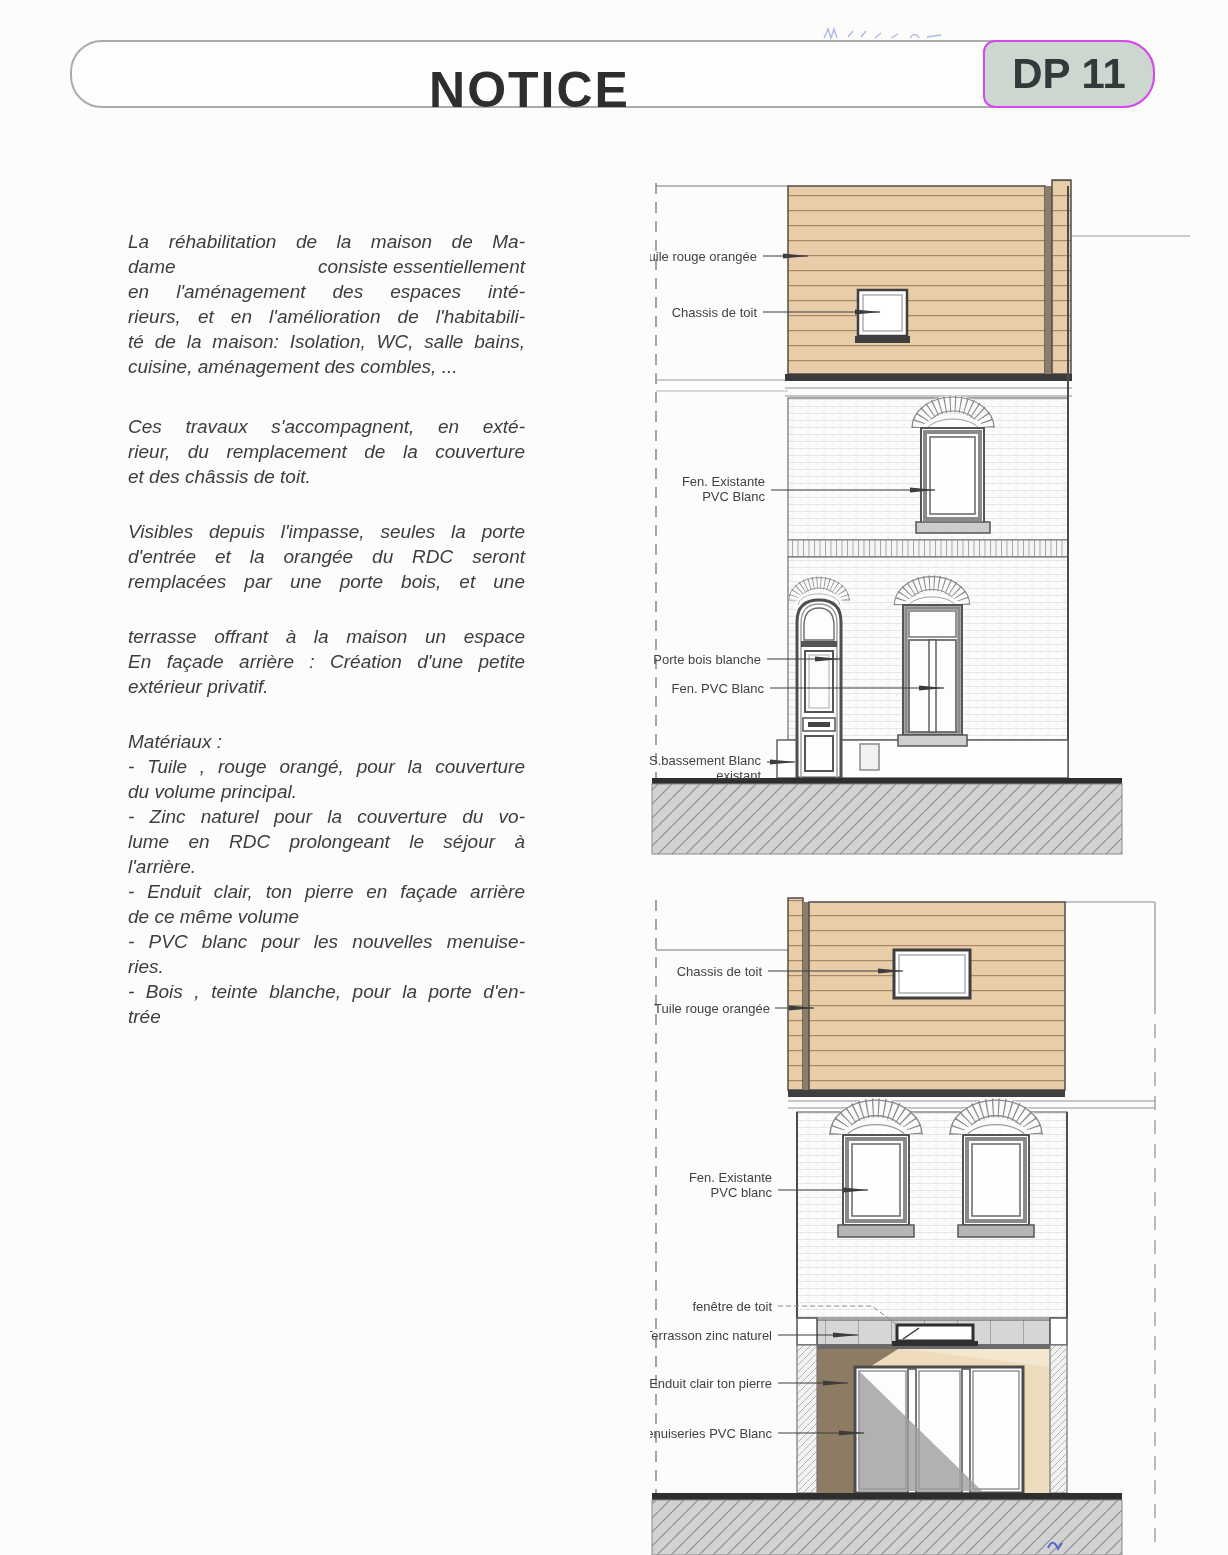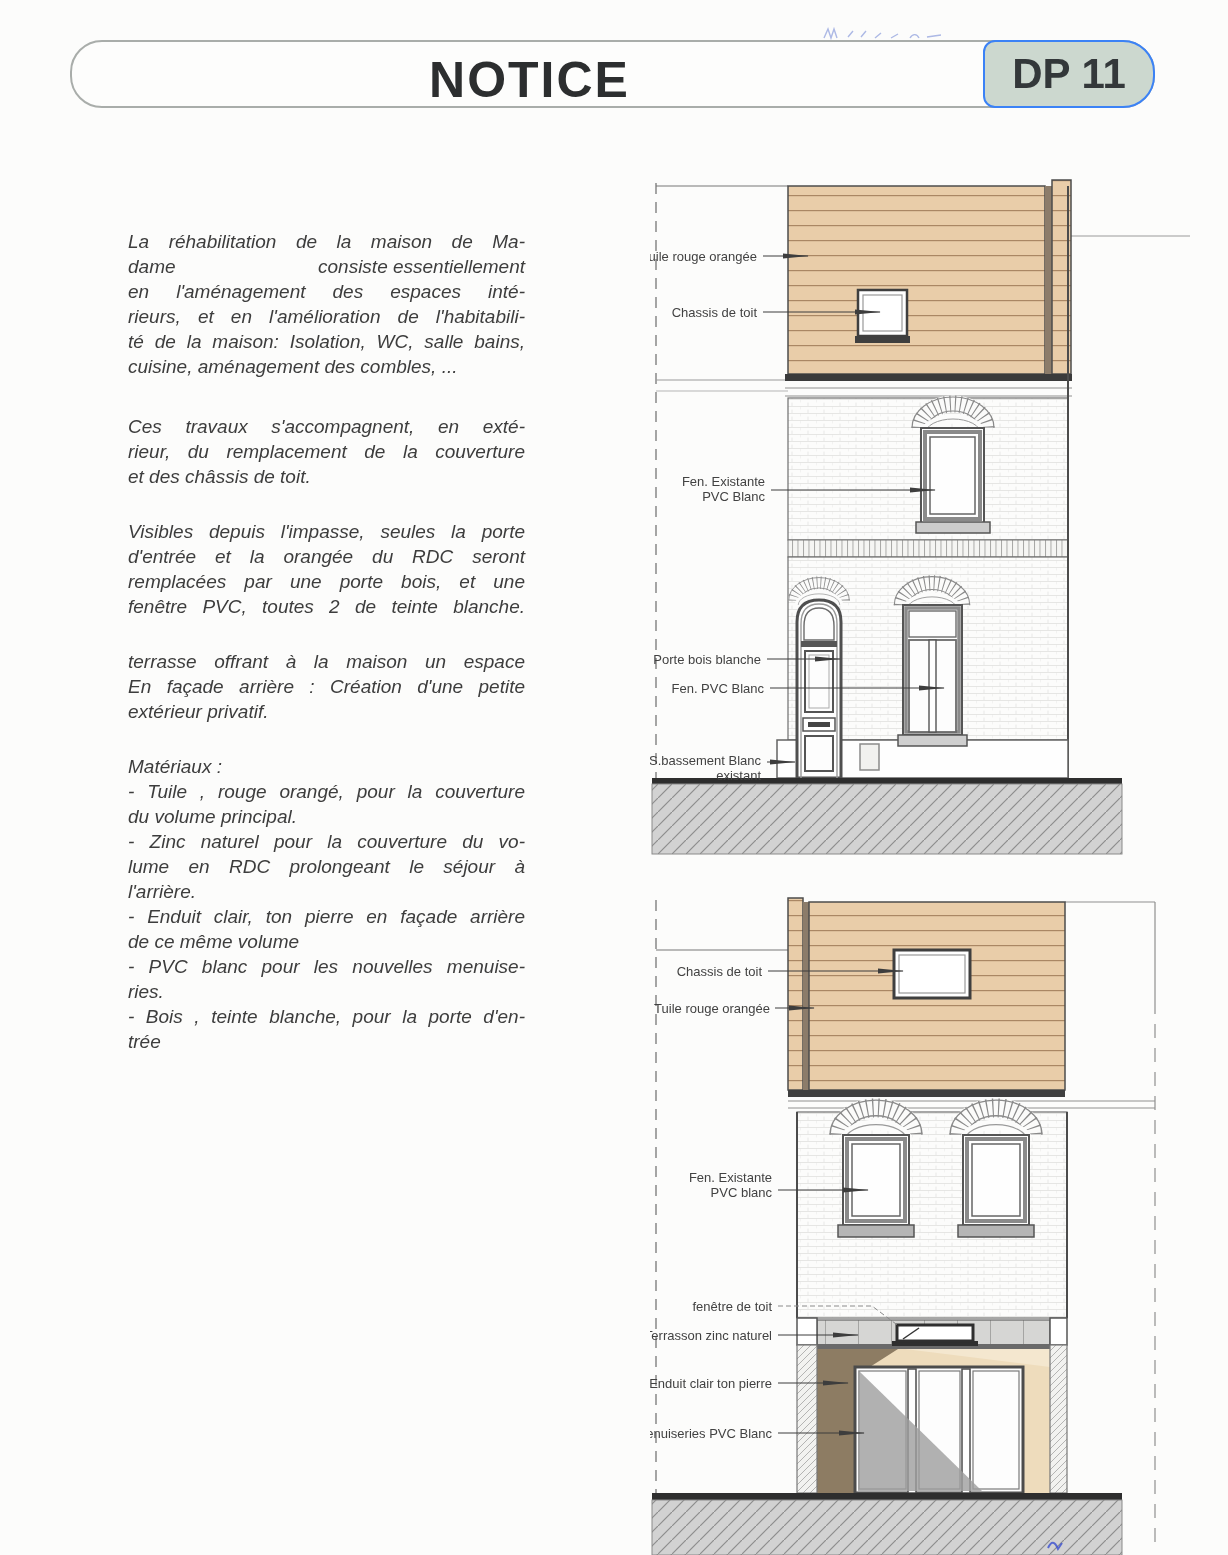--- a/index.html
+++ b/index.html
@@ -2,25 +2,25 @@
 <html><head>
 <meta charset="utf-8">
 <style>
   html,body{margin:0;padding:0;background:#ffffff;}
   .page{position:relative;width:1228px;height:1555px;background:#fcfcfb;overflow:hidden;
         font-family:"Liberation Sans", sans-serif;}
 
   
   .header-pill{position:absolute;left:70px;top:40px;width:1085px;height:68px;
       border:2px solid #a9adaa;border-radius:32px;background:#fdfdfc;box-sizing:border-box;}
-  .header-title{position:absolute;left:0;top:6px;width:915px;height:64px;display:flex;
+  .header-title{position:absolute;left:0;top:16px;width:915px;height:64px;display:flex;
       align-items:center;justify-content:center;font-weight:bold;font-size:50px;
       letter-spacing:2px;color:#2c2e2f;}
   .header-tag{position:absolute;right:-2px;top:-2px;height:68px;width:172px;
-      background:#ccd8cf;border:2px solid #3b82f6;border-radius:12px 32px 32px 12px;
+      background:#ccd8cf;border:2px solid #d946ef;border-radius:12px 32px 32px 12px;
       box-sizing:border-box;display:flex;align-items:center;justify-content:center;
       font-weight:bold;font-size:42px;color:#33383a;}
   .scribble{position:absolute;left:820px;top:24px;opacity:.55;}
 
   
   .textcol{position:absolute;left:128px;top:229px;width:400px;
       font-style:italic;font-size:19px;line-height:25px;color:#3d3d3d;}
   .para{margin:0 3px 30px 0;}
   .para.first{margin-bottom:35px;}
   .para.lastp{margin-bottom:0;}
@@ -103,21 +103,20 @@
     </div>
     <div class="para">
       <div class="tl">Ces travaux s'accompagnent, en exté-</div>
       <div class="tl">rieur,  du remplacement de la couverture</div>
       <div class="tl left">et des châssis de toit.</div>
     </div>
     <div class="para">
       <div class="tl">Visibles depuis l'impasse, seules la porte</div>
       <div class="tl">d'entrée et la orangée du RDC seront</div>
       <div class="tl">remplacées par une porte bois, et une</div>
-      <div class="tl">fenêtre PVC, toutes 2 de teinte blanche.</div>
     </div>
     <div class="para">
       <div class="tl">terrasse offrant à la maison un espace</div>
       <div class="tl">En façade arrière : Création d'une petite</div>
       <div class="tl left">extérieur privatif.</div>
     </div>
     <div class="para lastp">
       <div class="tl left">Matériaux :</div>
       <div class="tl">- Tuile , rouge orangé, pour la couverture</div>
       <div class="tl left">du volume principal.</div>

